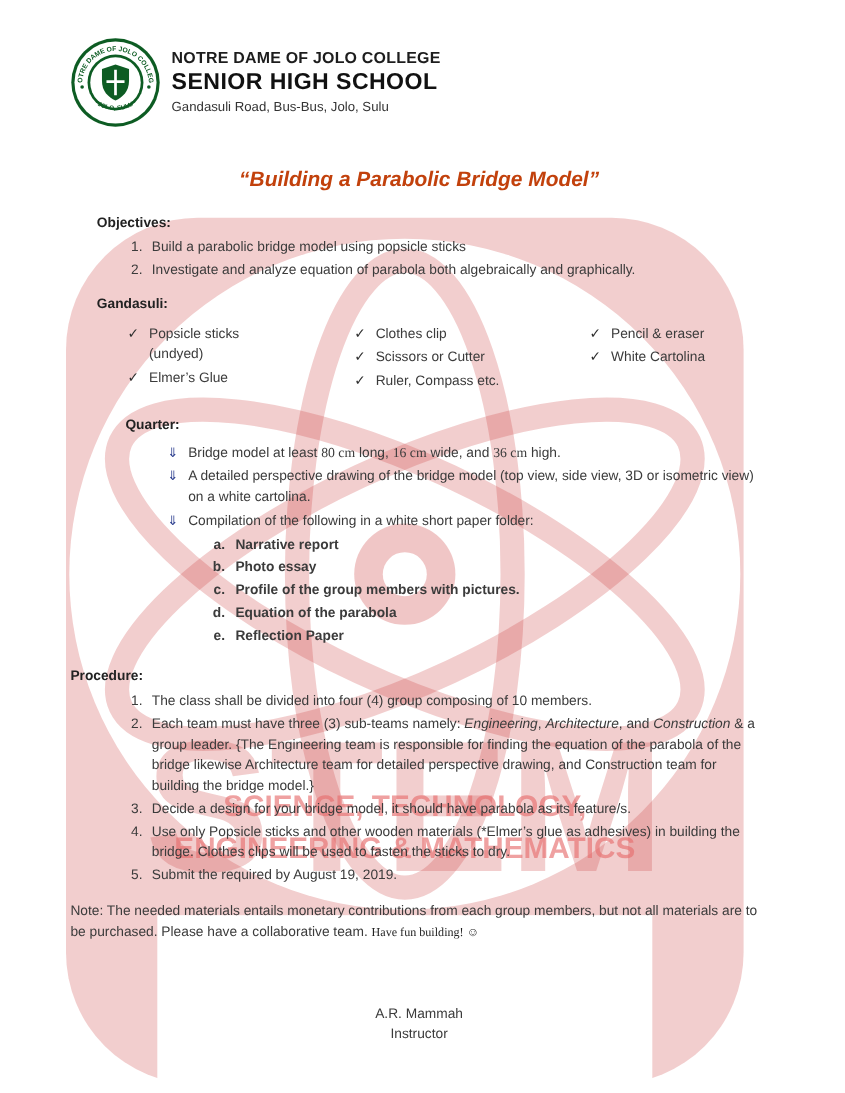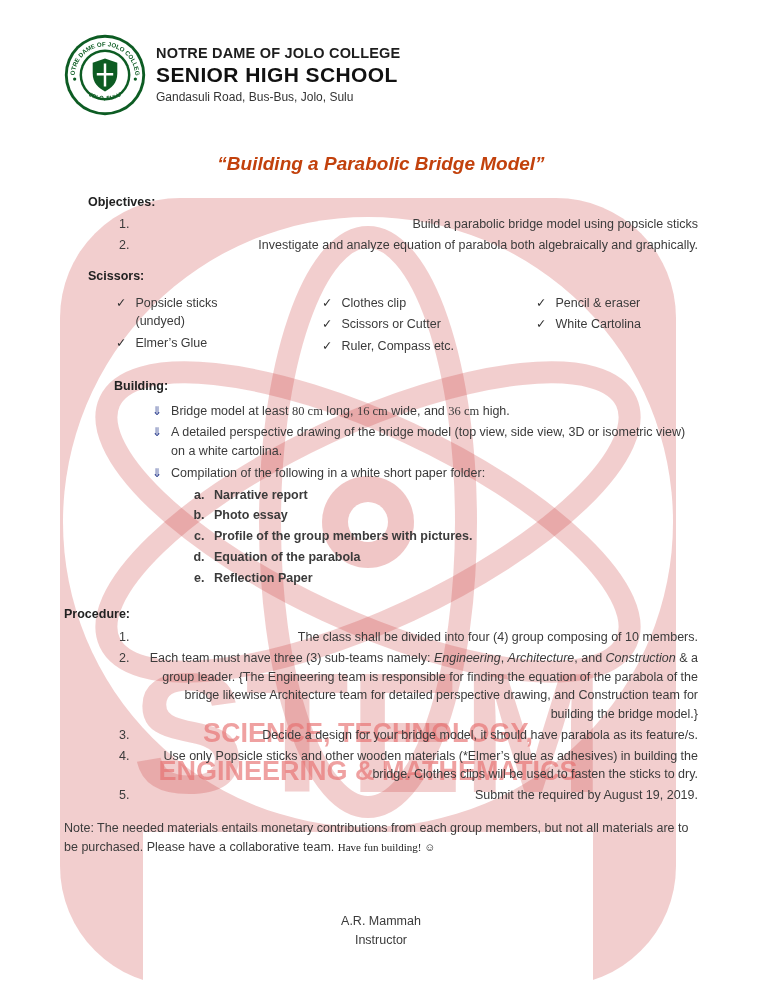--- a/index.html
+++ b/index.html
@@ -22,21 +22,21 @@
   .underline { text-decoration:underline; }
   sup { font-size:9px; }
 
   
   .doc-title { text-align:center; font-size:19px; font-weight:bold; color:#c2410c; margin:34px 0 14px;font-style:italic; }
   .section-heading { font-weight:bold; color:#222; margin:12px 0 4px; }
   .ind-1 { margin-left:24px; }
   .ind-2 { margin-left:50px; }
 
   
-  ol.num { margin:2px 0 0 52px; padding-left:17px;text-align:right; }
+  ol.num { margin:2px 0 0 52px; padding-left:17px; }
   ol.num li { margin-bottom:2px; padding-left:5px; }
 
   
   .materials-cols { display:flex; margin-left:52px; margin-top:8px; }
   .mcol-1 { width:206px; } .mcol-2 { width:214px; } .mcol-3 { flex:1; }
   .mitem { display:flex; gap:9px; margin-bottom:3px; }
   .mcol-1 .mtext { max-width:112px; }
   .check { color:#2f2f2f; }
 
   
@@ -109,21 +109,21 @@
     </div>
 
     <div class="doc-title">“Building a Parabolic Bridge Model”</div>
 
     <div class="section-heading ind-1">Objectives:</div>
     <ol class="num">
       <li><span>Build a parabolic bridge model using popsicle sticks</span></li>
       <li><span>Investigate and analyze equation of parabola both algebraically and graphically.</span></li>
     </ol>
 
-    <div class="section-heading ind-1">Scissors:</div>
+    <div class="section-heading ind-1">Gandasuli:</div>
     <div class="materials-cols">
       <div class="mcol-1">
         <div class="mitem">
             <span class="check">✓</span>
             <span class="mtext">Popsicle sticks (undyed)</span>
           </div>
         <div class="mitem">
             <span class="check">✓</span>
             <span class="mtext">Elmer’s Glue</span>
           </div>
@@ -147,21 +147,21 @@
             <span class="check">✓</span>
             <span class="mtext">Pencil &amp; eraser</span>
           </div>
         <div class="mitem">
             <span class="check">✓</span>
             <span class="mtext">White Cartolina</span>
           </div>
       </div>
     </div>
 
-    <div class="section-heading ind-2" style="margin-top:18px;">Building:</div>
+    <div class="section-heading ind-2" style="margin-top:18px;">Quarter:</div>
     <div class="required-items">
       <div class="req-item">
         <span class="bullet">⇓</span>
         <span><span>Bridge model at least </span><span class="math-num">80 </span><span class="math-unit">cm</span><span> long, </span><span class="math-num">16 </span><span class="math-unit">cm</span><span> wide, and </span><span class="math-num">36 </span><span class="math-unit">cm</span><span> high.</span></span>
       </div>
       <div class="req-item">
         <span class="bullet">⇓</span>
         <span>A detailed perspective drawing of the bridge model (top view, side view, 3D or isometric view) on a white cartolina.</span>
       </div>
       <div class="req-item">

